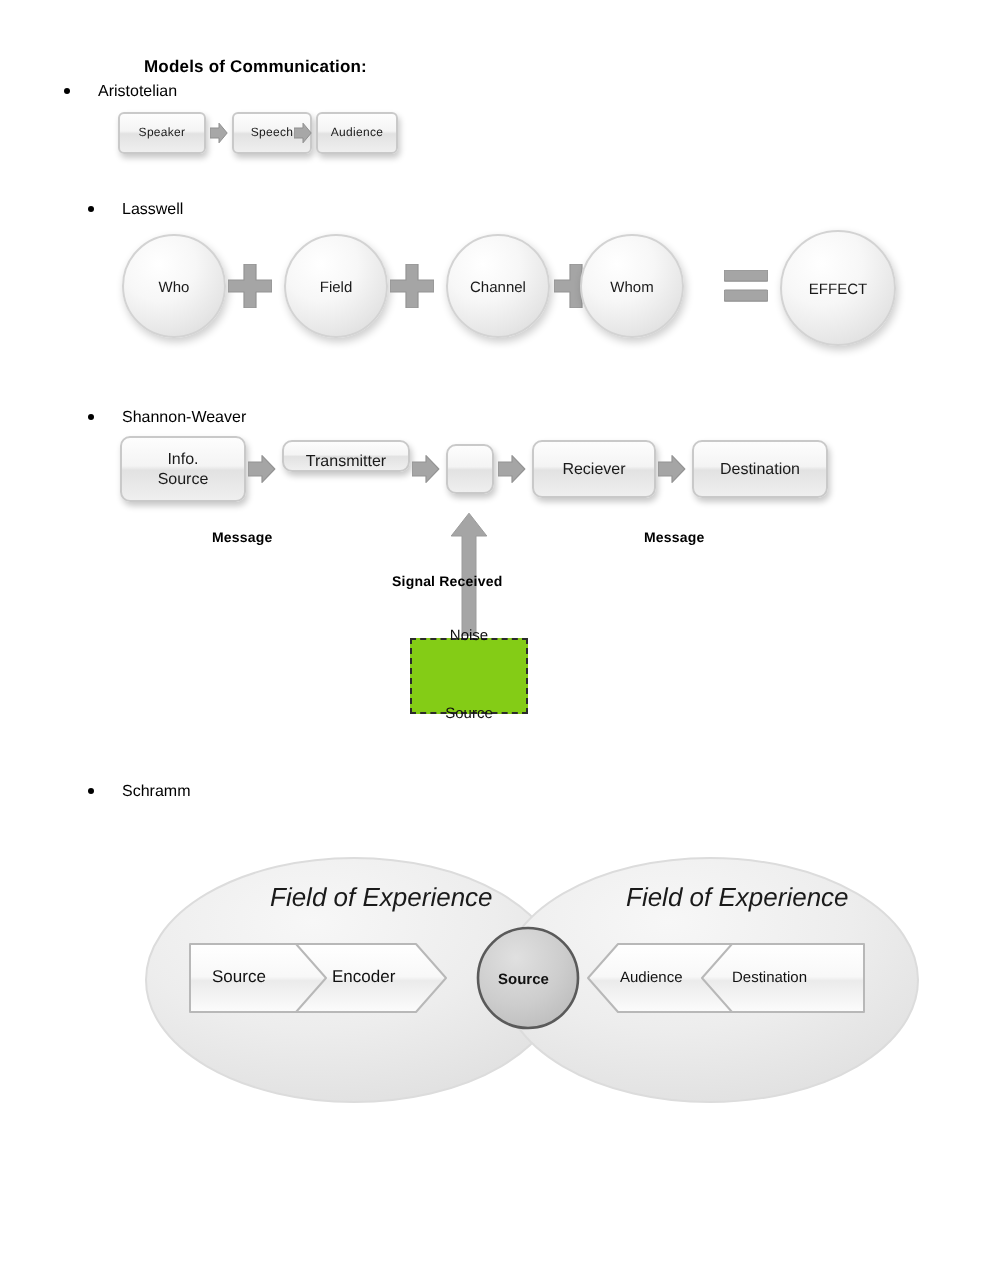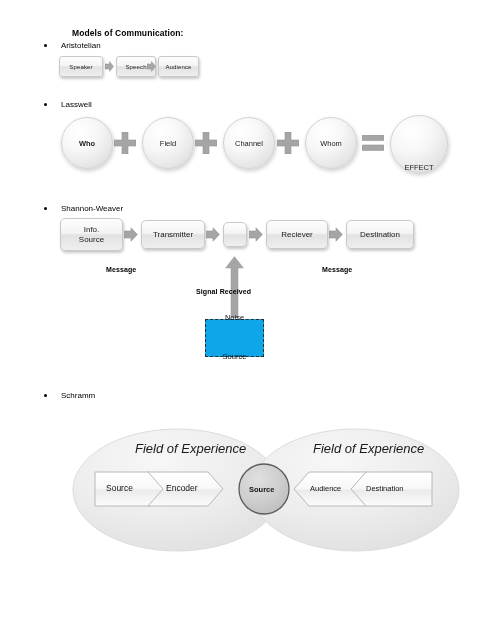--- a/index.html
+++ b/index.html
@@ -104,21 +104,21 @@
     position: absolute;
     font-size: 7px;
     font-weight: bold;
     letter-spacing: 0.1px;
     white-space: nowrap;
   }
   .noise-box {
     position: absolute;
     box-sizing: border-box;
     border: 1px dashed #2b2b2b;
-    background: #0ea5e9;
+    background: #84cc16;
     display: flex;
     flex-direction: column;
     align-items: center;
     justify-content: center;
     font-size: 7.5px;
     line-height: 1.45;
     color: #111;
     gap: 28px;
   }
 
@@ -143,21 +143,21 @@
     font-weight: bold;
     color: #111;
     white-space: nowrap;
   }
 </style>
 </head>
 <body>
 
 <div class="doc-title">Models of Communication:</div>
 
-<div class="bullet-row" style="left:44px; top:41px;">
+<div class="bullet-row" style="left:32px; top:41px;">
   <span class="bullet-dot"></span>
   <span class="bullet-label">Aristotelian</span>
 </div>
 
 <div class="gbox arist-box" style="left:59px; top:56px; width:44px; height:21px;">
   <span>Speaker</span>
 </div>
 <svg class="mini-arrow" style="left:105px; top:61px;" viewBox="0 0 9 11">
   <path d="M0 3 L4.5 3 L4.5 0.6 L8.6 5.5 L4.5 10.4 L4.5 8 L0 8 Z" fill="#a7a7a7" stroke="#8f8f8f" stroke-width="0.5"></path>
 </svg>
@@ -169,67 +169,67 @@
 </svg>
 <div class="gbox arist-box" style="left:158px; top:56px; width:41px; height:21px;">
   <span>Audience</span>
 </div>
 
 <div class="bullet-row" style="left:44px; top:100px;">
   <span class="bullet-dot"></span>
   <span class="bullet-label">Lasswell</span>
 </div>
 
-<div class="circle" style="left:61px; top:117px; width:52px; height:52px;font-weight:bold;">
+<div class="circle" style="left:61px; top:117px; width:52px; height:52px;">
   <span>Who</span>
 </div>
 <svg class="plus-sign" style="left:114px; top:132px;" viewBox="0 0 22 22">
   <path d="M8 0 H14 V8 H22 V14 H14 V22 H8 V14 H0 V8 H8 Z" fill="#a5a5a5" stroke="#949494" stroke-width="0.6" stroke-linejoin="round"></path>
 </svg>
 
 <div class="circle" style="left:142px; top:117px; width:52px; height:52px;">
   <span>Field</span>
 </div>
 <svg class="plus-sign" style="left:195px; top:132px;" viewBox="0 0 22 22">
   <path d="M8 0 H14 V8 H22 V14 H14 V22 H8 V14 H0 V8 H8 Z" fill="#a5a5a5" stroke="#949494" stroke-width="0.6" stroke-linejoin="round"></path>
 </svg>
 
 <div class="circle" style="left:223px; top:117px; width:52px; height:52px;">
   <span>Channel</span>
 </div>
 <svg class="plus-sign" style="left:277px; top:132px;" viewBox="0 0 22 22">
   <path d="M8 0 H14 V8 H22 V14 H14 V22 H8 V14 H0 V8 H8 Z" fill="#a5a5a5" stroke="#949494" stroke-width="0.6" stroke-linejoin="round"></path>
 </svg>
 
-<div class="circle" style="left:305px; top:117px; width:52px; height:52px;">
+<div class="circle" style="left:290px; top:117px; width:52px; height:52px;">
   <span>Whom</span>
 </div>
 <svg class="equals-sign" style="left:362px; top:135px;" viewBox="0 0 22 16">
   <rect x="0" y="0" width="22" height="5.6" rx="0.8" fill="#a5a5a5" stroke="#949494" stroke-width="0.6"></rect>
   <rect x="0" y="10" width="22" height="5.6" rx="0.8" fill="#a5a5a5" stroke="#949494" stroke-width="0.6"></rect>
 </svg>
 
-<div class="circle" style="left:390px; top:115px; width:58px; height:58px;align-items:flex-end;">
+<div class="circle" style="left:390px; top:115px; width:58px; height:58px;">
   <span>EFFECT</span>
 </div>
 
 <div class="bullet-row" style="left:44px; top:204px;">
   <span class="bullet-dot"></span>
   <span class="bullet-label">Shannon-Weaver</span>
 </div>
 
 <div class="gbox sw-box" style="left:60px; top:218px; width:63px; height:33px; flex-direction:column;">
   <span>Info.</span>
   <span>Source</span>
 </div>
 <svg class="arrow-right" style="left:124px; top:227px;" viewBox="0 0 14 15">
   <path d="M0 4 L7 4 L7 0.8 L13.4 7.5 L7 14.2 L7 11 L0 11 Z" fill="#a5a5a5" stroke="#949494" stroke-width="0.6" stroke-linejoin="round"></path>
 </svg>
 
-<div class="gbox sw-box" style="left:141px; top:220px; width:64px; height:29px;">
+<div class="gbox sw-box" style="left:141px; top:220px; width:64px; height:16px;align-items:flex-end;">
   <span>Transmitter</span>
 </div>
 <svg class="arrow-right" style="left:206px; top:227px;" viewBox="0 0 14 15">
   <path d="M0 4 L7 4 L7 0.8 L13.4 7.5 L7 14.2 L7 11 L0 11 Z" fill="#a5a5a5" stroke="#949494" stroke-width="0.6" stroke-linejoin="round"></path>
 </svg>
 
 <div class="gbox sw-box" style="left:223px; top:222px; width:24px; height:25px;">
   <span></span>
 </div>
 <svg class="arrow-right" style="left:249px; top:227px;" viewBox="0 0 14 15">

